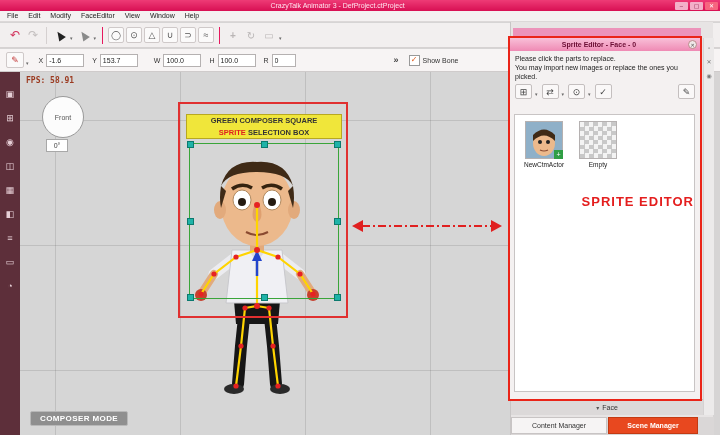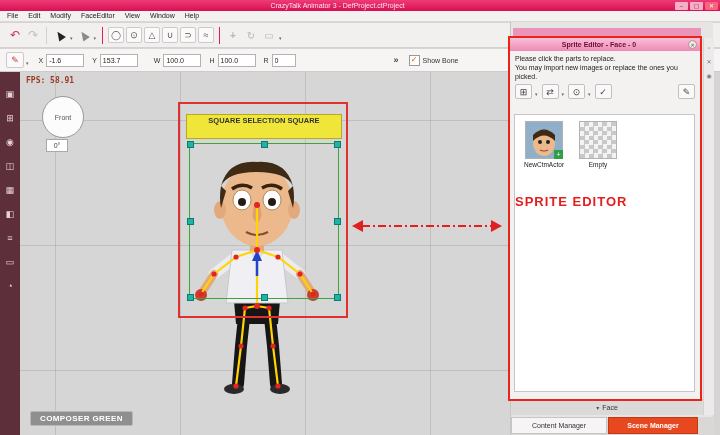--- a/index.html
+++ b/index.html
@@ -62,21 +62,21 @@
   #dlg-close{width:9px;height:9px;border-radius:50%;background:#f0e8e8;border:1px solid #bb8a8a;font-size:5px;line-height:8px;text-align:center;color:#555;margin-right:3px;box-sizing:border-box}
   #dlg-hint{padding:3px 5px 1px 5px;font-size:7px;color:#222;line-height:1.3}
   #dlg-tools{display:flex;align-items:center;padding:2px 5px;gap:2px}
   .dbtn{width:17px;height:15px;border:1px solid #c4bfbf;background:#faf8f8;border-radius:2px;display:flex;align-items:center;justify-content:center;font-size:9px;color:#444;box-sizing:border-box}
   #dlg-list{position:absolute;left:4px;top:76px;width:181px;height:278px;background:#fff;border:1px solid #c8c4c4;box-sizing:border-box}
   .thumbcol{width:46px;text-align:center}
   .thumb{width:36px;height:36px;margin:0 auto;position:relative;border:1px solid #b5b1b1;box-sizing:content-box;background:#fff}
   .thumb-label{font-size:6.5px;color:#222;margin-top:2px}
   .checker{background-image:conic-gradient(#c8c8c8 25%,#f3f3f3 0 50%,#c8c8c8 0 75%,#f3f3f3 0);background-size:9px 9px}
   .badge{position:absolute;right:-1px;bottom:-1px;width:9px;height:9px;background:#2f9e44;color:#fff;font-size:7px;line-height:9px;text-align:center}
-  #watermark{margin-top:26px;text-align:left;font-size:13px;font-weight:bold;color:#e41e1e;letter-spacing:1px}
+  #watermark{margin-top:26px;text-align:right;font-size:13px;font-weight:bold;color:#e41e1e;letter-spacing:1px}
 </style>
 </head>
 <body>
 
 <div id="app">
 
   <div id="titlebar" class="abs flex">
     <span class="t">CrazyTalk Animator 3  -  DefProject.ctProject</span>
     <span class="winbtn">–</span>
     <span class="winbtn">▢</span>
@@ -224,41 +224,44 @@
         <circle cx="51" cy="188" r="2.6"></circle>
           <circle cx="83" cy="188" r="2.6"></circle>
         <circle cx="46" cy="228" r="2.6"></circle>
           <circle cx="88" cy="228" r="2.6"></circle>
       </g>
     </svg>
 
     <div id="spritebox" class="abs"></div>
 
     <div id="callout" class="abs">
-      <div><span style="color:#333">SQUARE SELECTION SQUARE</span></div>
+      <div><span style="color:#333">GREEN COMPOSER SQUARE</span></div>
+      <div>
+        <span style="color:#e02020">SPRITE</span><span style="color:#333"> SELECTION BOX</span>
+      </div>
     </div>
 
     <div id="greenbox" class="abs">
       <span class="h tl"></span>
       <span class="h tm"></span>
       <span class="h tr"></span>
       <span class="h ml"></span>
       <span class="h mr"></span>
       <span class="h bl"></span>
       <span class="h bm"></span>
       <span class="h br"></span>
     </div>
 
     <svg class="abs" style="left:330px;top:144px" width="154" height="20" viewBox="0 0 154 20">
       <polygon points="2,10 13,4 13,16" fill="#e02020"></polygon>
       <polygon points="152,10 141,4 141,16" fill="#e02020"></polygon>
       <line x1="12" y1="10" x2="142" y2="10" stroke="#e02020" stroke-width="2.2" stroke-dasharray="8 3 2 3"></line>
     </svg>
 
-    <div id="composer-badge" class="abs">COMPOSER GREEN</div>
+    <div id="composer-badge" class="abs">COMPOSER MODE</div>
   </div>
 
   <div id="rightpanel" class="abs">
     <div id="pinkstrip" class="abs"></div>
     <div id="rail" class="abs">
       <span class="rail-ico">▫</span>
       <span class="rail-ico">✕</span>
       <span class="rail-ico">◉</span>
     </div>
     <div id="facerow" class="abs">

